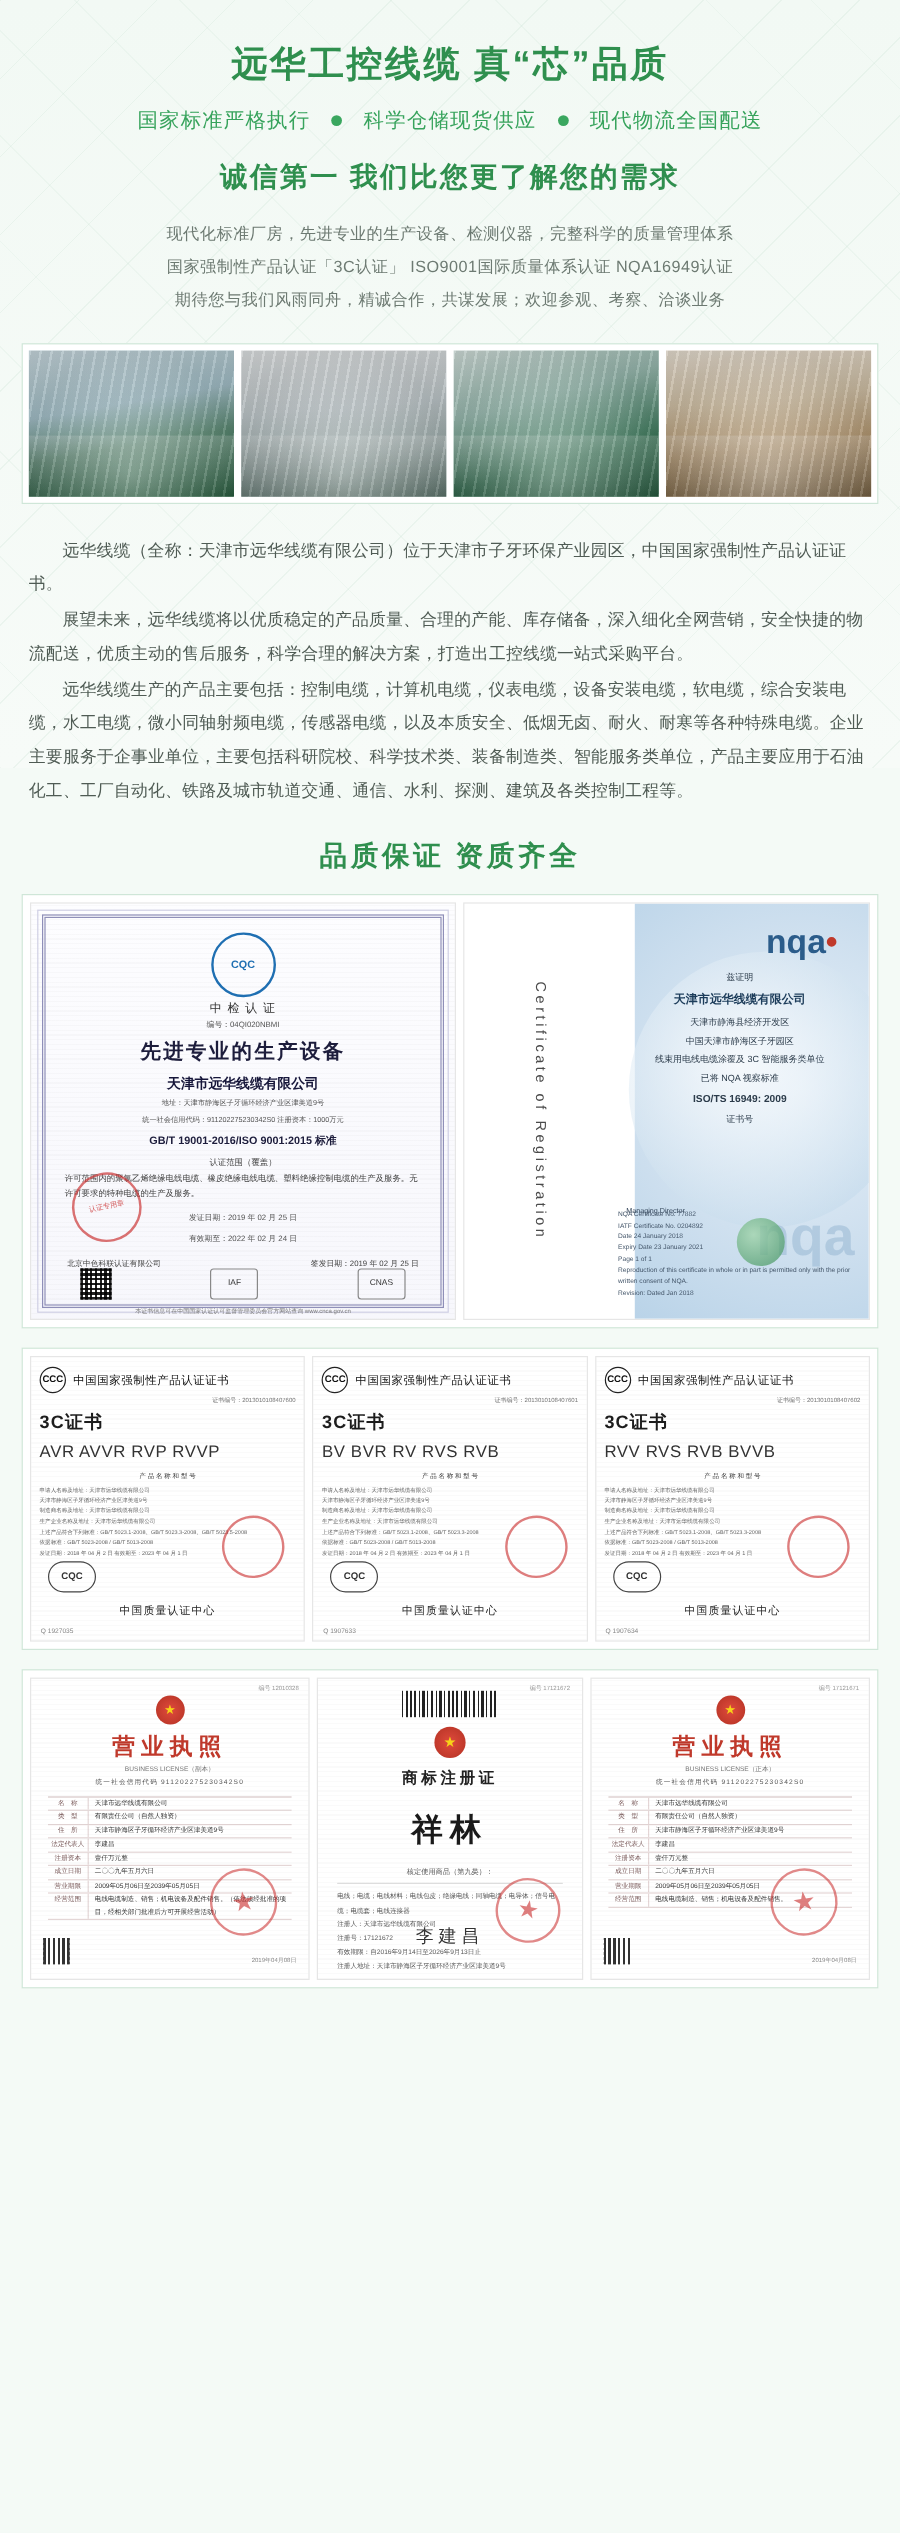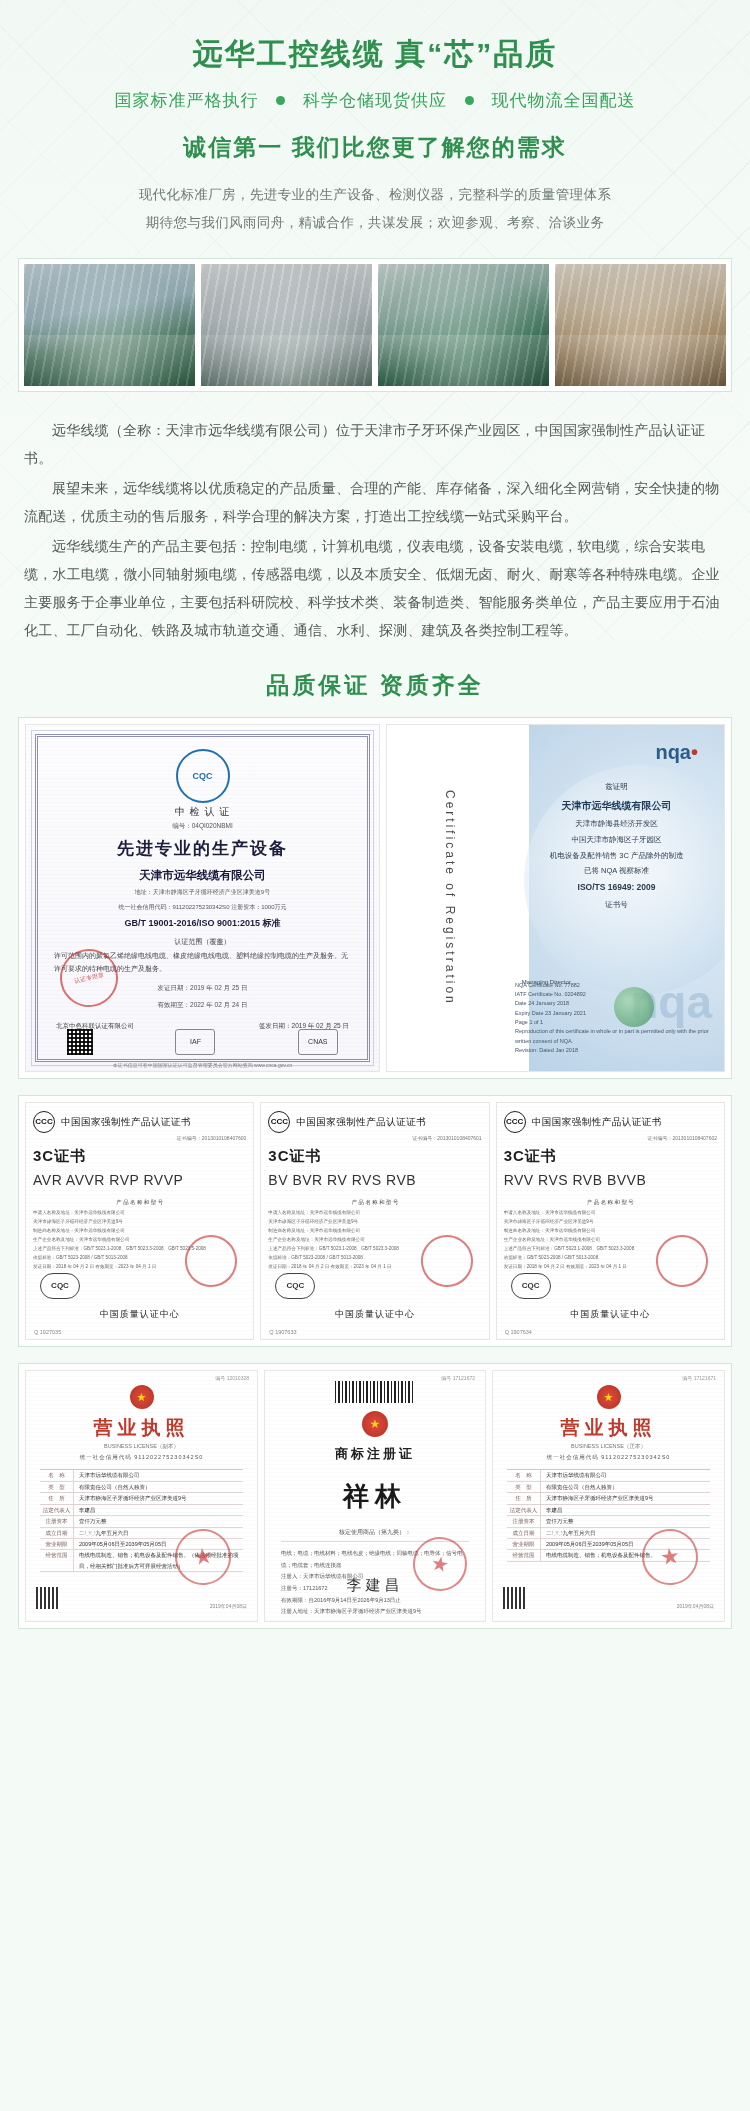--- a/index.html
+++ b/index.html
@@ -223,21 +223,21 @@
   .nqa-blue {
     position: absolute; right: 0; top: 0; bottom: 0; width: 58%;
     background: radial-gradient(circle at 70% 45%, #e8f1f9 0%, #cfe0ef 55%, #b9d3e8 100%);
   }
   .nqa-circle {
     position: absolute; right: -30px; top: 40px; width: 230px; height: 230px;
     border-radius: 50%;
     background: radial-gradient(circle at 40% 40%, rgba(255,255,255,0.7), rgba(150,190,220,0.35));
   }
   .nqa-logo {
-    position: absolute; right: 26px; top: 16px; font-size: 20px; font-weight: bold; color: #2b5c8a;
+    position: absolute; right: 26px; top: 16px; font-size: 28px; font-weight: bold; color: #2b5c8a;
   }
   .nqa-logo .dotr { color: #c0392b; }
   .nqa-side {
     position: absolute; left: 6px; top: 0; bottom: 0; width: 34%;
     writing-mode: vertical-rl;
     font-size: 12px; color: #4a4a4a; letter-spacing: 3px;
     display: flex; align-items: center; justify-content: center;
   }
   .nqa-body {
     position: absolute; left: 38%; right: 6px; top: 54px;
@@ -411,20 +411,21 @@
       <span class="dot"></span>
       <span>科学仓储现货供应</span>
       <span class="dot"></span>
       <span>现代物流全国配送</span>
     </div>
 
     <div class="hero-title2">诚信第一  我们比您更了解您的需求</div>
 
     <div class="hero-lines">
       <div>现代化标准厂房，先进专业的生产设备、检测仪器，完整科学的质量管理体系</div>
+      <div>国家强制性产品认证「3C认证」 ISO9001国际质量体系认证  NQA16949认证</div>
       <div>期待您与我们风雨同舟，精诚合作，共谋发展；欢迎参观、考察、洽谈业务</div>
     </div>
   </div>
 
   <div class="photos">
     <div class="photo ph1">
           <div class="strip-floor"></div>
         </div>
     <div class="photo ph2">
           <div class="strip-floor"></div>
@@ -482,21 +483,21 @@
       <div class="nqa-circle"></div>
       <div class="nqa-logo">
         <span>nqa</span><span class="dotr">•</span>
       </div>
       <div class="nqa-side">Certificate of Registration</div>
       <div class="nqa-body">
         <div>兹证明</div>
         <div class="nqa-co">天津市远华线缆有限公司</div>
         <div>天津市静海县经济开发区</div>
         <div>中国天津市静海区子牙园区</div>
-        <div>机电设备及配件销售 3C 产品除外的制造</div>
+        <div>线束用电线电缆涂覆及 3C 智能服务类单位</div>
         <div>已将 NQA 视察标准</div>
         <div class="nqa-std">ISO/TS 16949: 2009</div>
         <div>证书号</div>
       </div>
       <div class="nqa-water">nqa</div>
       <div class="nqa-globe"></div>
       <div class="nqa-sig">Managing Director</div>
       <div class="nqa-foot">
         <div>NQA Certificate No.  77882</div>
         <div>IATF Certificate No.  0204892</div>

